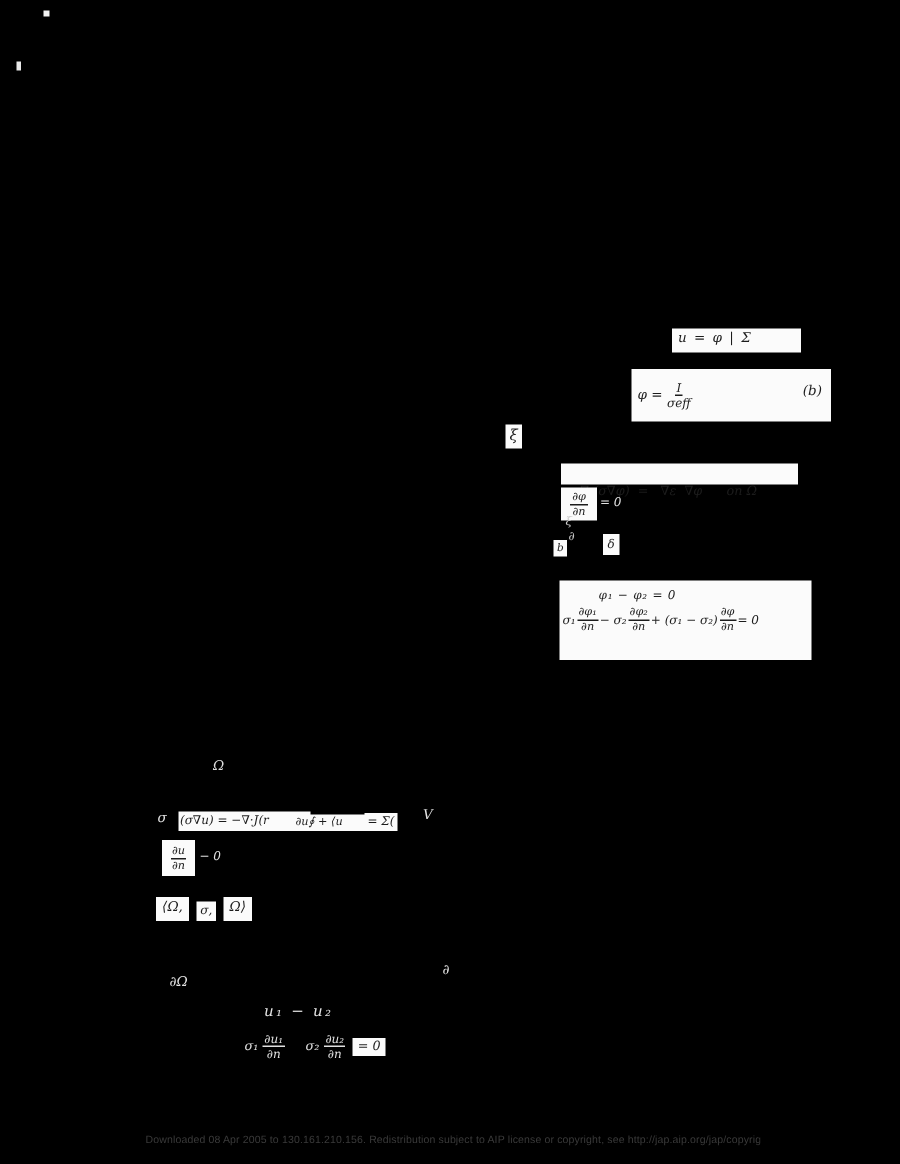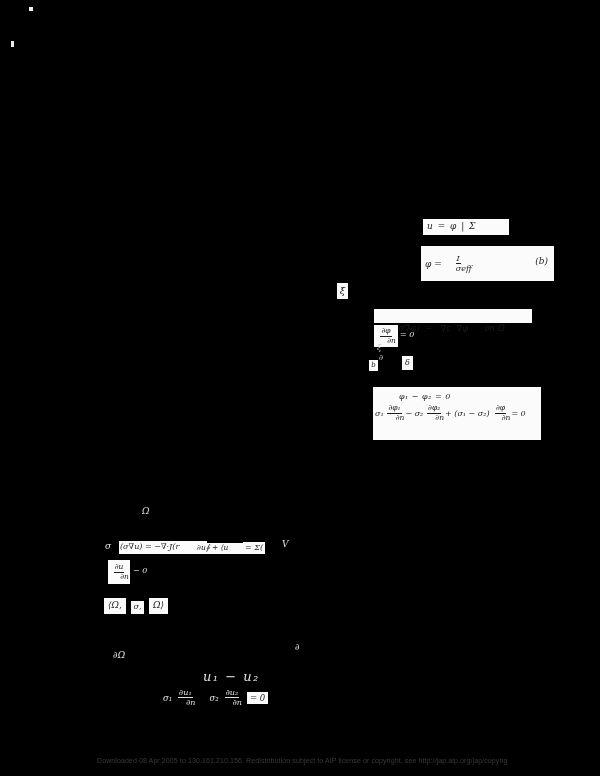--- a/index.html
+++ b/index.html
@@ -4,27 +4,27 @@
 <style>
   html,body{margin:0;padding:0;background:#000;}
   .page{position:relative;width:600px;height:776px;background:#000;overflow:hidden;
         font-family:"DejaVu Serif","Liberation Serif",serif;font-style:italic;}
   .abs{position:absolute;}
   .patch{position:absolute;background:#fbfbfb;color:#1c1c1c;box-sizing:border-box;}
   .ghost{position:absolute;color:#e2e2e2;background:transparent;}
   .pre{white-space:pre;}
   .frac{display:inline-flex;flex-direction:column;align-items:center;vertical-align:middle;text-align:center;}
   .frac .num{display:block;border-bottom:1px solid currentColor;padding:0 1px;line-height:1.15;}
-  .frac .den{display:block;line-height:1.15;margin-left:11px;}
+  .frac .den{display:block;line-height:1.15;}
   .row{display:flex;align-items:center;}
 
   #speck1{left:29px;top:7px;width:4px;height:4px;background:#f2f2f2;}
   #speck2{left:11px;top:41px;width:3px;height:6px;background:#e9e9e9;}
 
-  #eqA{left:423px;top:219px;width:86px;height:16px;font-size:9px;line-height:15px;padding-left:4px;letter-spacing:1px;}
+  #eqA{left:448px;top:219px;width:86px;height:16px;font-size:9px;line-height:15px;padding-left:4px;letter-spacing:1px;}
   #eqB{left:421px;top:246px;width:133px;height:35px;font-size:9px;}
   #eqB .row{height:100%;padding-left:4px;}
   #eqB .frac{font-size:8px;margin-left:3px;}
   #eqB .eqlabel{position:absolute;right:6px;top:10px;font-size:9px;}
 
   #fragC{left:337px;top:283px;width:11px;height:16px;font-size:10px;line-height:15px;text-align:center;}
 
   #eqD{left:374px;top:309px;width:158px;height:14px;font-size:8.5px;line-height:13px;padding-left:2px;}
   #eqD2f{left:374px;top:325px;width:24px;height:22px;font-size:7.5px;display:flex;align-items:center;justify-content:center;}
   #eqD2r{left:400px;top:330px;font-size:8px;}
@@ -48,21 +48,21 @@
 
   #eqH{left:108px;top:560px;width:22px;height:24px;font-size:7.5px;display:flex;align-items:center;justify-content:center;}
   #eqHr{left:133px;top:566px;font-size:8px;}
 
   #i1{left:104px;top:598px;width:22px;height:16px;font-size:9px;line-height:15px;text-align:center;}
   #i2{left:131px;top:601px;width:13px;height:13px;font-size:8px;line-height:12px;text-align:center;}
   #i3{left:149px;top:598px;width:19px;height:16px;font-size:9px;line-height:15px;text-align:center;}
 
   #fragJ{left:113px;top:650px;font-size:9px;}
   #fragK{left:295px;top:642px;font-size:9px;}
-  #eqL{left:203px;top:669px;font-size:13px;letter-spacing:1.5px;}
+  #eqL{left:176px;top:669px;font-size:10px;letter-spacing:1.5px;}
 
   #eqM{left:163px;top:688px;font-size:8.5px;color:#e0e0e0;display:flex;align-items:center;gap:3px;white-space:nowrap;}
   #eqM .frac{font-size:8px;}
   #eqM .rhs-patch{display:inline-block;background:#fbfbfb;color:#1c1c1c;padding:1px 3px;margin-left:2px;font-style:italic;}
 
   #footer{left:97px;top:756px;width:410px;height:10px;font-size:7px;line-height:10px;color:#3a3a3a;
           font-family:"Liberation Sans",sans-serif;font-style:normal;white-space:nowrap;overflow:hidden;letter-spacing:0.1px;}
 </style>
 </head>
 <body>

